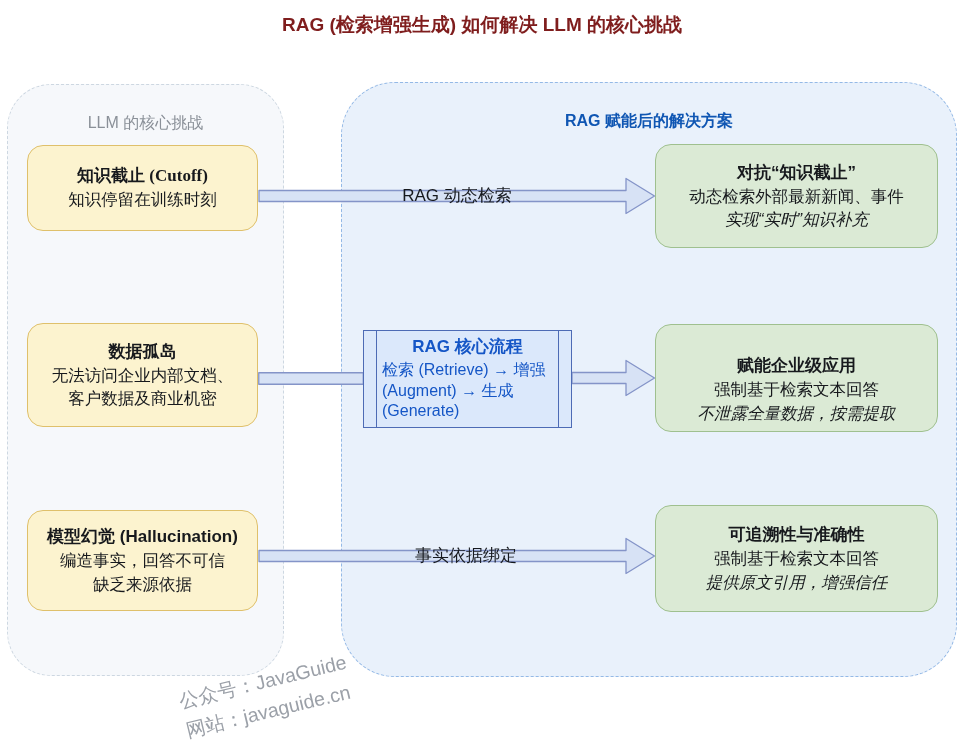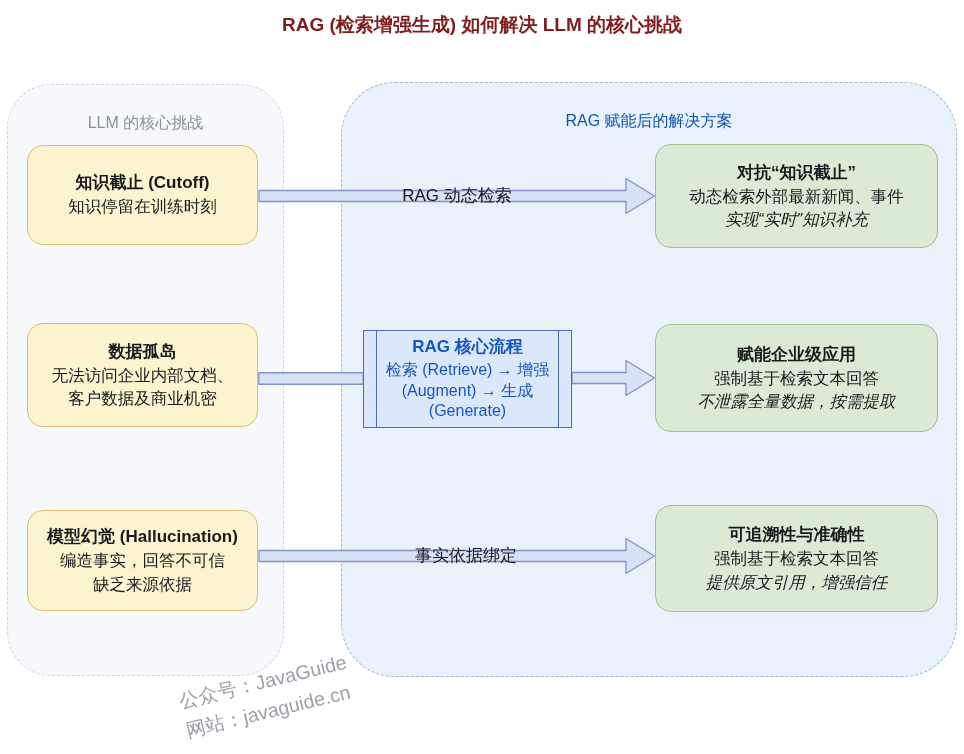--- a/index.html
+++ b/index.html
@@ -37,21 +37,21 @@
     background: var(--right-panel-bg, #E9F1FB);
     border: 1.5px dashed var(--right-panel-border, #94B9E6);
     border-radius: 54px;
   }
   .panel-header {
     margin-top: 28px;
     text-align: center;
     font-size: 16px;
   }
   .panel-left .panel-header { color: var(--left-header-text, #8A9098); }
-  .panel-right .panel-header { color: var(--right-header-text, #0F56B3); font-weight: normal; }
+  .panel-right .panel-header { color: var(--right-header-text, #0F56B3); font-weight: bold; }
   
   .card {
     position: absolute;
     display: flex;
     flex-direction: column;
     justify-content: center;
     align-items: center;
     text-align: center;
     font-size: 16.5px;
     line-height: 1.42;
@@ -63,25 +63,25 @@
   .card-challenge {
     left: 27px; width: 231px;
     background: var(--challenge-fill, #FCF3CF);
     border: 1.5px solid var(--challenge-border, #DFC06B);
   }
   .card-solution {
     left: 655px; width: 283px;
     background: var(--solution-fill, #DBEAD5);
     border: 1.5px solid var(--solution-border, #9FC08F);
   }
-  #challenge-1 { top: 145px; height: 100px; }
+  #challenge-1 { top: 145px; height: 86px; font-family: Liberation Serif, serif; }
   #challenge-2 { top: 323px; height: 104px; }
   #challenge-3 { top: 510px; height: 101px; }
   #solution-1  { top: 144px; height: 104px; }
-  #solution-2  { top: 324px; height: 108px; }
+  #solution-2  { top: 324px; height: 108px; justify-content: flex-end; }
   #solution-3  { top: 505px; height: 107px; }
   
   .arrow-svg { position: absolute; display: block; }
   .arrow-svg path, .arrow-svg rect {
     fill: var(--arrow-fill, #D7E2F5);
     stroke: var(--arrow-border, #8494C8);
     stroke-width: 1.3;
     stroke-linejoin: round;
   }
   #arrow-1 { left: 258px; top: 176px; }
@@ -100,21 +100,20 @@
   
   .process-box {
     position: absolute;
     left: 363px; top: 330px; width: 209px; height: 98px;
     background: var(--process-fill, #DBE8FB);
     border: 1.5px solid var(--process-border, #4D6BB5);
     display: flex;
     flex-direction: column;
     justify-content: center;
     align-items: center;
-    text-align: center;
     color: var(--process-text, #1556C6);
     padding: 4px 18px;
     line-height: 1.3;
     z-index: 2;
   }
   .process-box .pp-line {
     position: absolute;
     top: 0; bottom: 0; width: 0;
     border-left: 1.5px solid var(--process-border, #4D6BB5);
   }

